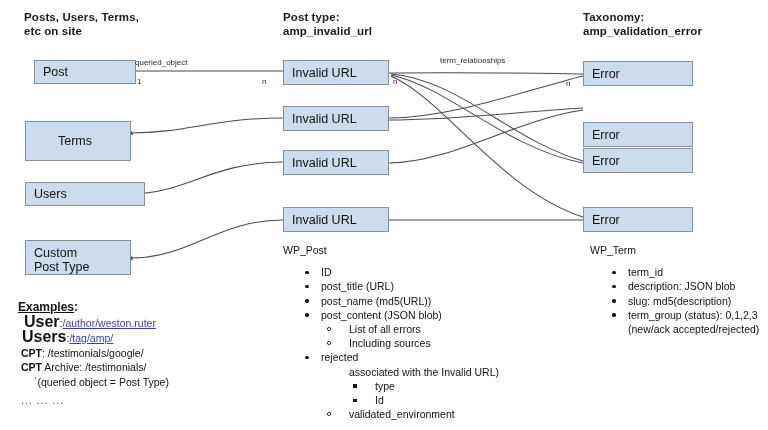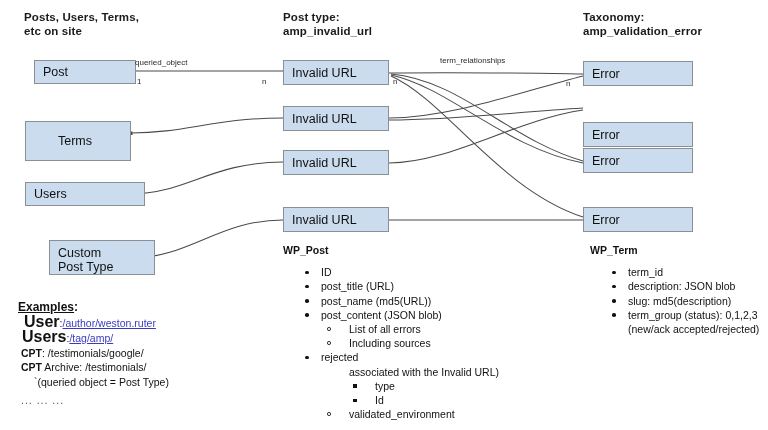--- a/index.html
+++ b/index.html
@@ -32,21 +32,20 @@
     color:#111;
     display:flex;
     align-items:center;
     padding-left:8px;
     line-height:14px;
   }
   .ebox.two{
     display:block;
     padding-top:5px;
     white-space:pre-line;
-    margin-left:24px;
   }
 
   .edge-label{
     position:absolute;
     font-size:8px;
     color:#2a2a2a;
     white-space:nowrap;
   }
   .card-label{
     position:absolute;
@@ -77,21 +76,21 @@
   .ex-indent{padding-left:16px;}
   .dots{letter-spacing:1px;color:#555;}
 
   
   .spec{
     position:absolute;
     font-size:10.5px;
     line-height:14.2px;
     color:#111;
   }
-  .spec .hd{margin-bottom:1px;font-weight:bold;}
+  .spec .hd{margin-bottom:1px;}
   .spec ul{list-style:none;margin:8px;padding:0;}
   .spec li{position:relative;padding-left:30px;}
   .spec li.l1::before{
     content:"";
     position:absolute;left:14px;top:5.5px;
     width:3.5px;height:3.5px;border-radius:50%;
     background:#111;
   }
   .spec li.l2{padding-left:58px;}
   .spec li.l2::before{

